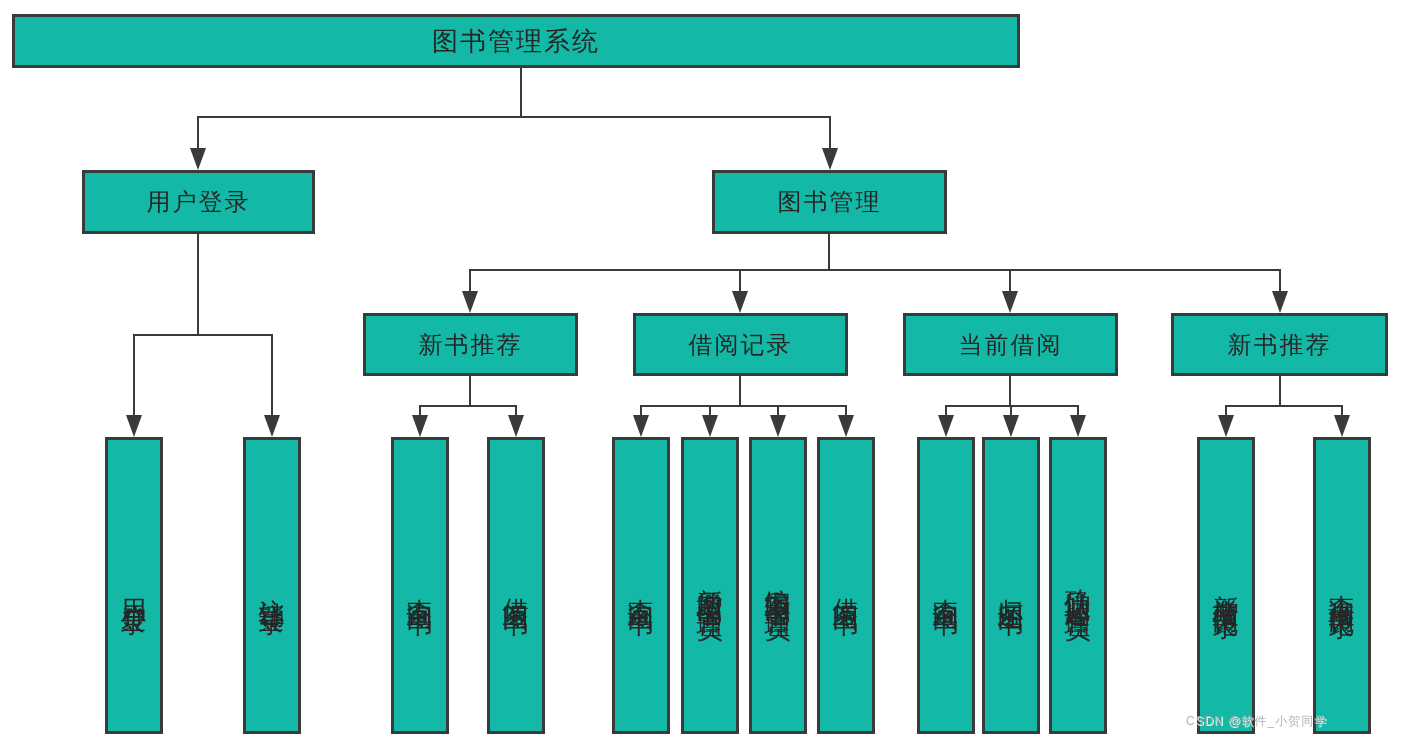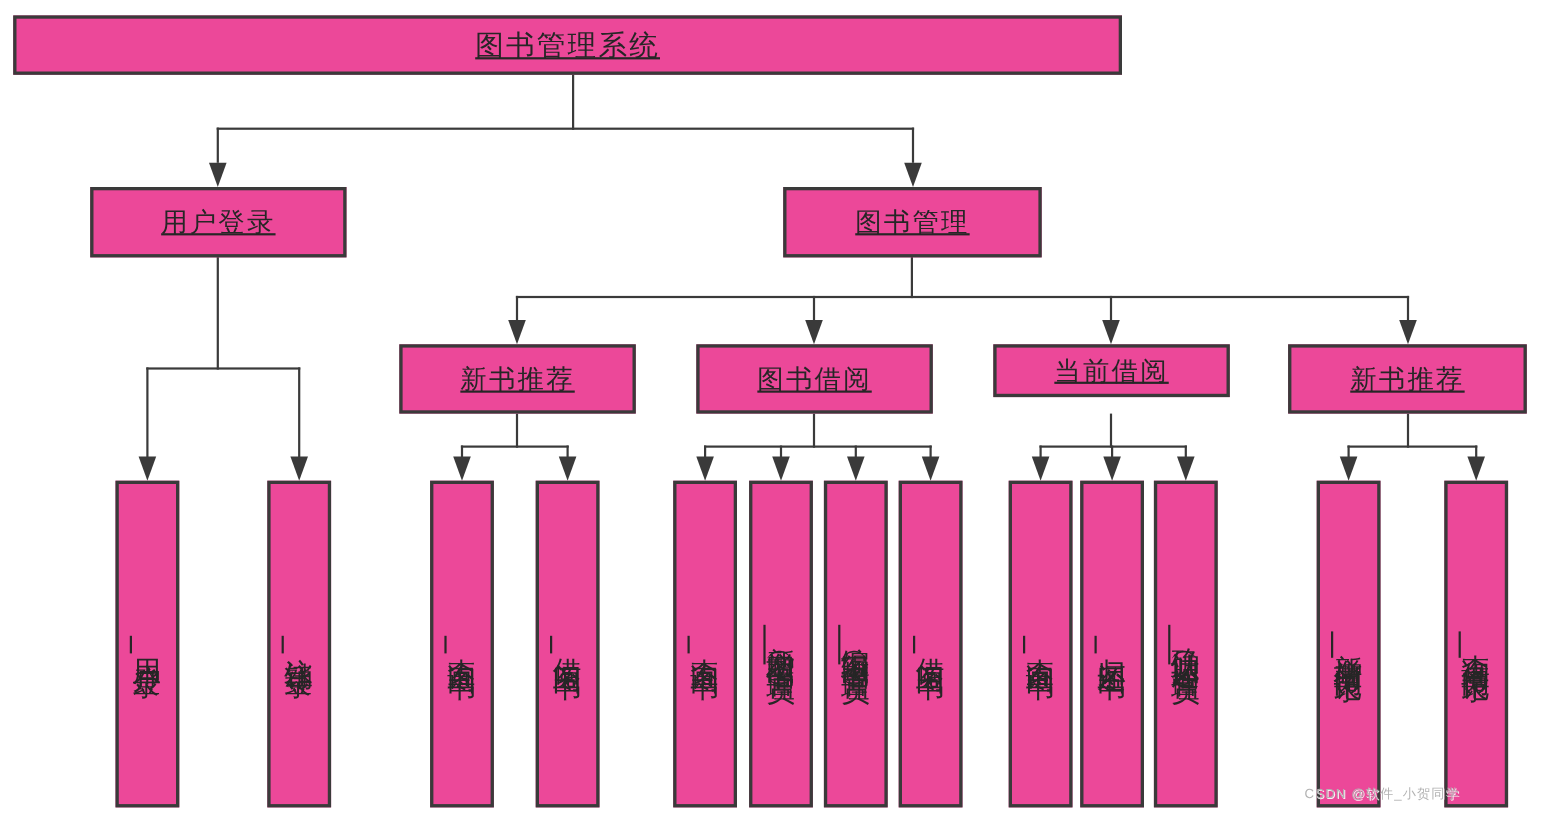--- a/index.html
+++ b/index.html
@@ -1,23 +1,23 @@
 <!DOCTYPE html>
 <html style="--line: #3a3a3a; --text: #262626; --wm: #b3b3b3; --bg: #ffffff;"><head>
 <meta charset="utf-8">
 <style>
   html,body{margin:0;padding:0;background:#fff;}
   #canvas{
     position:relative;width:1405px;height:747px;background:var(--bg,#fff);
     font-family:"Liberation Sans",sans-serif;overflow:hidden;
   }
   .box{
-    position:absolute;box-sizing:border-box;background:#ec4899;
+    position:absolute;box-sizing:border-box;background:#14b8a6;
     border:3px solid var(--line,#3a3a3a);color:var(--text,#262626);
-    display:flex;align-items:center;justify-content:center;z-index:2;text-decoration:underline;
+    display:flex;align-items:center;justify-content:center;z-index:2;
   }
   .hnode{font-size:24px;letter-spacing:2px;white-space:nowrap;}
   .root{font-size:26px;}
   .vnode{
     writing-mode:vertical-rl;text-orientation:mixed;
     font-size:26px;letter-spacing:4px;line-height:1;
   }
   .vline{position:absolute;width:2px;background:var(--line,#3a3a3a);z-index:1;}
   .hline{position:absolute;height:2px;background:var(--line,#3a3a3a);z-index:1;}
   .arrow{
@@ -44,23 +44,23 @@
     <span>用户登录</span>
   </div>
   <div class="box hnode" style="left:363px;top:313px;width:215px;height:63px;">
     <span>新书推荐</span>
   </div>
 
   <div class="box hnode" style="left:712px;top:170px;width:235px;height:64px;">
     <span>图书管理</span>
   </div>
   <div class="box hnode" style="left:633px;top:313px;width:215px;height:63px;">
-    <span>图书借阅</span>
+    <span>借阅记录</span>
   </div>
-  <div class="box hnode" style="left:903px;top:313px;width:215px;height:48px;">
+  <div class="box hnode" style="left:903px;top:313px;width:215px;height:63px;">
     <span>当前借阅</span>
   </div>
   <div class="box hnode" style="left:1171px;top:313px;width:217px;height:63px;">
     <span>新书推荐</span>
   </div>
 
   <div class="box vnode" style="left:105px;top:437px;width:58px;height:297px;">
     <span>用户登录</span>
   </div>
   <div class="box vnode" style="left:243px;top:437px;width:58px;height:297px;">

